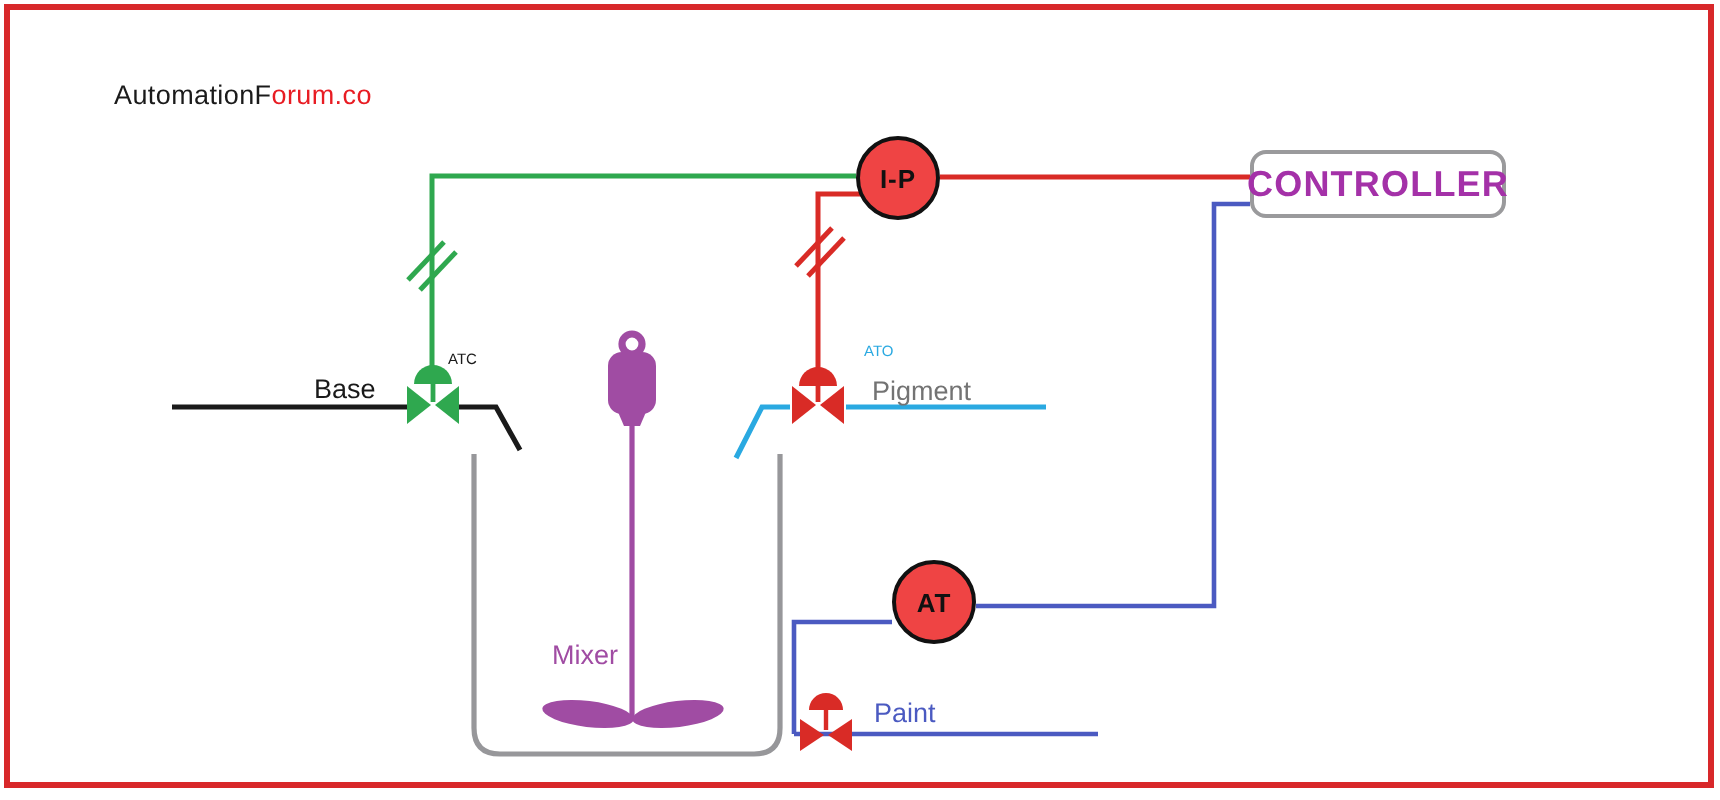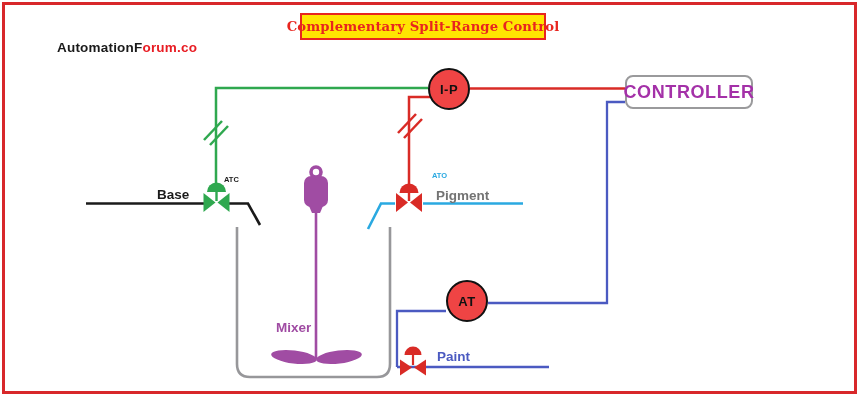--- a/index.html
+++ b/index.html
@@ -14,27 +14,27 @@
   .title-box {
     position:absolute; left:300px; top:13px; width:246px; height:27px;
     background:#ffe501; border:2px solid #e8251f; box-sizing:border-box;
     display:flex; align-items:center; justify-content:center;
   }
   .title-text {
     font-family:"DejaVu Serif", serif; font-weight:bold; font-size:13.2px;
     color:#e8251f; white-space:nowrap; letter-spacing:0.1px;
   }
   .logo {
-    position:absolute; left:57px; top:40px; font-size:13.5px; font-weight:bold;
+    position:absolute; left:57px; top:40px; font-size:13.5px; font-weight:normal;
     letter-spacing:0.2px; white-space:nowrap;
   }
   .logo .lg-black { color:#1a1a1a; }
   .logo .lg-red   { color:#e81c23; }
   svg.diagram { position:absolute; left:0; top:0; }
-  .lbl { position:absolute; font-weight:bold; white-space:nowrap; }
+  .lbl { position:absolute; font-weight:normal; white-space:nowrap; }
   .lbl-base    { left:157px; top:187px; font-size:13.5px; color:#1a1a1a; }
   .lbl-pigment { left:436px; top:188px; font-size:13.5px; color:#737373; }
   .lbl-mixer   { left:276px; top:320px; font-size:13.5px; color:#a04ca3; }
   .lbl-paint   { left:437px; top:349px; font-size:13.5px; color:#4b5ac1; }
   .lbl-atc     { left:224px; top:175px; font-size:7.5px; color:#1a1a1a; }
   .lbl-ato     { left:432px; top:171px; font-size:7.5px; color:#2aa9e1; }
   .instr {
     position:absolute; width:42px; height:42px; border-radius:50%;
     background:#ef4444; border:2.8px solid #111; box-sizing:border-box;
     display:flex; align-items:center; justify-content:center;
@@ -115,23 +115,20 @@
     </g>
 
     <g fill="#d92b26">
       <path d="M404.5,355 A8.5,8.5 0 0 1 421.5,355 Z"></path>
       <line x1="413" y1="354" x2="413" y2="365" stroke="#d92b26" stroke-width="2.2"></line>
       <path d="M400,359.5 L400,375.5 L412,367.5 Z"></path>
       <path d="M426,359.5 L426,375.5 L414,367.5 Z"></path>
     </g>
   </svg>
 
-  <div class="title-box">
-    <span class="title-text">Complementary Split-Range Control</span>
-  </div>
   <div class="logo">
     <span class="lg-black">AutomationF</span><span class="lg-red">orum.co</span>
   </div>
 
   <div class="instr instr-ip">
     <span>I-P</span>
   </div>
   <div class="instr instr-at">
     <span>AT</span>
   </div>

